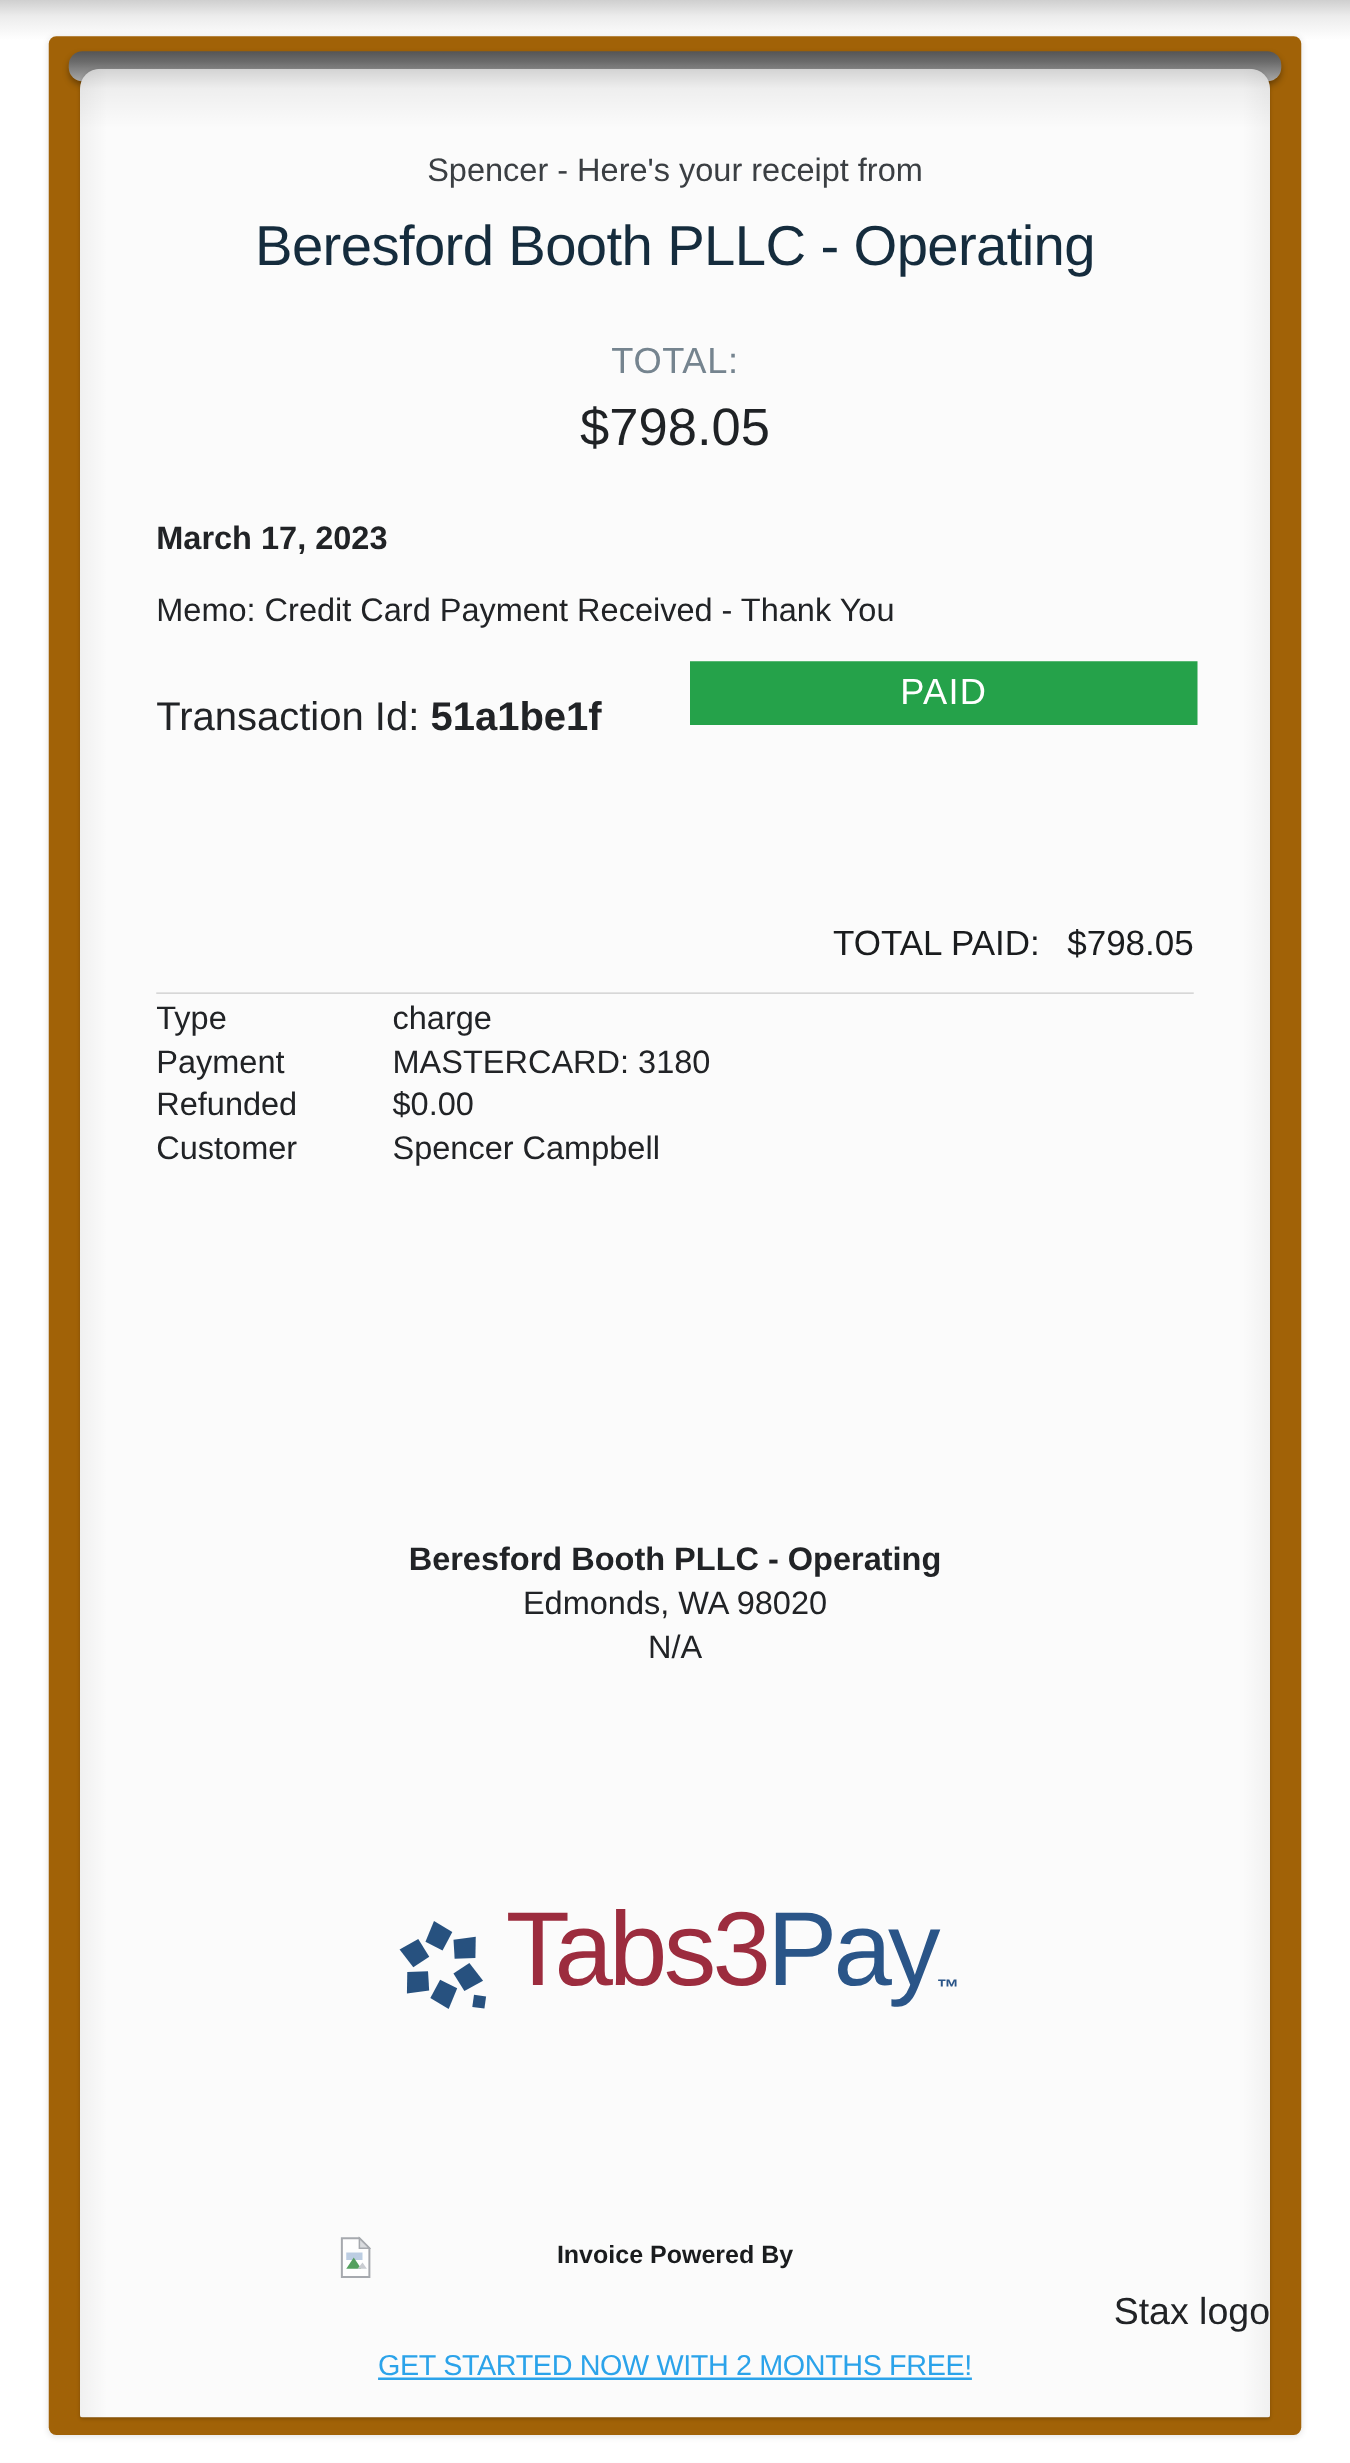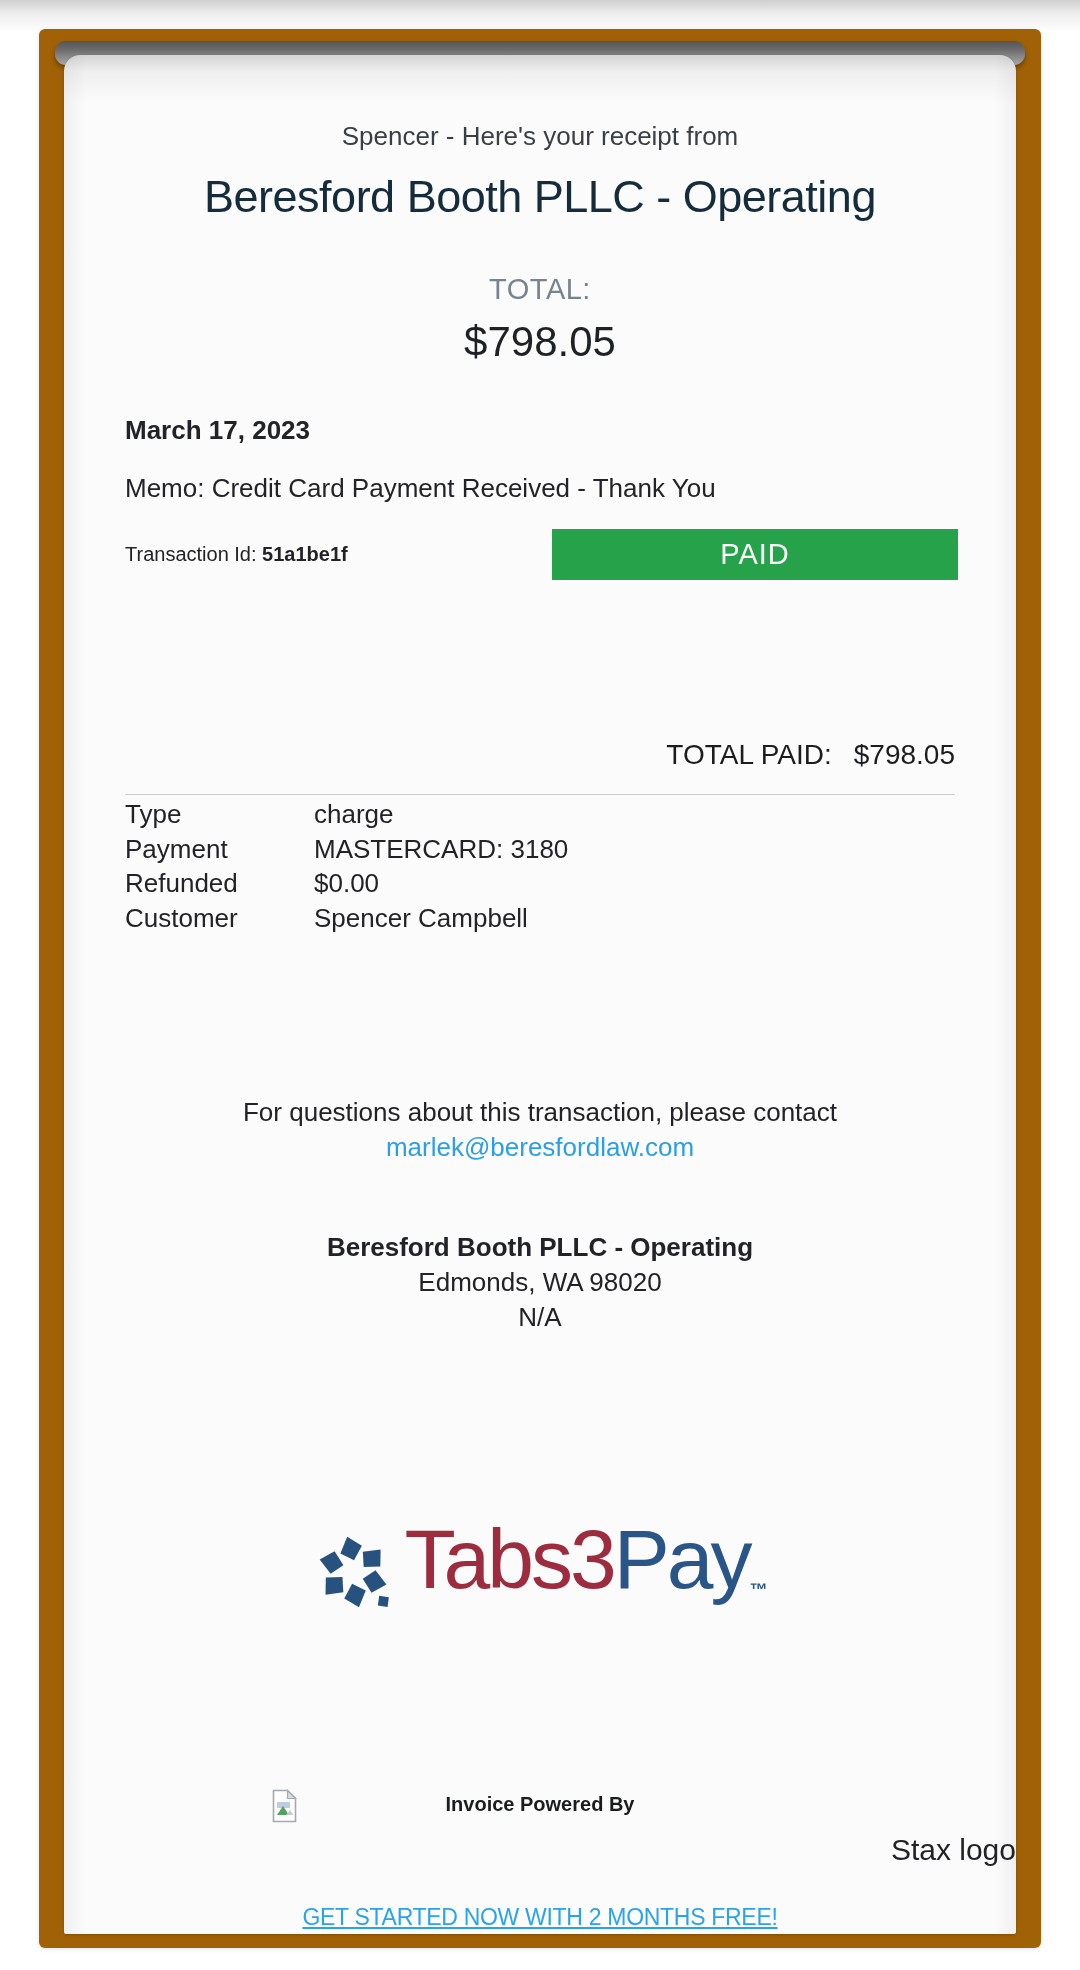--- a/index.html
+++ b/index.html
@@ -42,21 +42,21 @@
   .centered{left:0;right:0;text-align:center;}
 
   .greeting{top:66px;font-size:26px;color:#3b3f43;}
   .company-title{top:116px;font-size:45px;letter-spacing:-0.5px;color:#152c3d;}
   .total-label{top:218px;font-size:29px;letter-spacing:0.5px;color:#75848f;}
   .total-amount{top:263px;font-size:42px;color:#1f2225;}
 
   .content-left{left:61px;color:#212326;}
   .date-line{top:360px;font-size:26px;font-weight:bold;}
   .memo-line{top:418px;font-size:26px;}
-  .txn-line{top:488px;font-size:20px;text-align:right;}
+  .txn-line{top:500px;font-size:32px;text-align:right;}
   .txn-line b{font-weight:bold;}
 
   .paid-badge{
     top:474px;left:488px;width:406px;height:51px;
     background:#25a24a;color:#ffffff;
     font-size:29px;letter-spacing:1px;
     display:flex;align-items:center;justify-content:center;
   }
 
   .total-paid{top:684px;right:61px;font-size:28px;font-weight:normal;color:#1a1c1e;}
@@ -80,21 +80,21 @@
   .logo-text{font-size:84px;font-weight:500;letter-spacing:-3px;line-height:86px;}
   .logo-tabs3{color:#9c2c3e;}
   .logo-pay{color:#2a5588;}
   .logo-tm{font-size:18px;font-weight:bold;color:#2a5588;letter-spacing:0;vertical-align:-8px;}
 
   .powered-label{top:1738px;font-size:20px;font-weight:bold;color:#1a1c1e;}
   .stax-row{top:1730px;left:0;right:0;height:48px;}
   .broken-img-icon{position:absolute;left:208px;top:4px;}
   .stax-alt{position:absolute;left:0;right:0;top:4px;text-align:right;font-size:30px;color:#212326;margin-top:44px;}
 
-  .cta-line{top:1824px;margin-top:25px;}
+  .cta-line{top:1824px;}
   .cta-link{
     font-size:23px;letter-spacing:-0.3px;color:#2ba3ea;
     text-decoration:underline;text-transform:uppercase;
   }
 </style>
 </head>
 <body>
 
 <div id="canvas">
   <div class="top-fade"></div>
@@ -136,24 +136,20 @@
         <div class="details-row">
           <span class="dlabel">Refunded</span>
           <span class="dvalue">$0.00</span>
         </div>
         <div class="details-row">
           <span class="dlabel">Customer</span>
           <span class="dvalue">Spencer Campbell</span>
         </div>
       </div>
 
-      <div class="abs centered contact-block">
-        <div>For questions about this transaction, please contact</div>
-        <div><a href="#" class="contact-email">marlek@beresfordlaw.com</a></div>
-      </div>
 
       <div class="abs centered address-block">
         <div class="address-name">Beresford Booth PLLC - Operating</div>
         <div>Edmonds, WA 98020</div>
         <div>N/A</div>
       </div>
 
       <div class="abs logo-row">
         <svg class="logo-icon" viewBox="0 0 88 88">
           <g fill="#27517f" transform="translate(41,42)">

